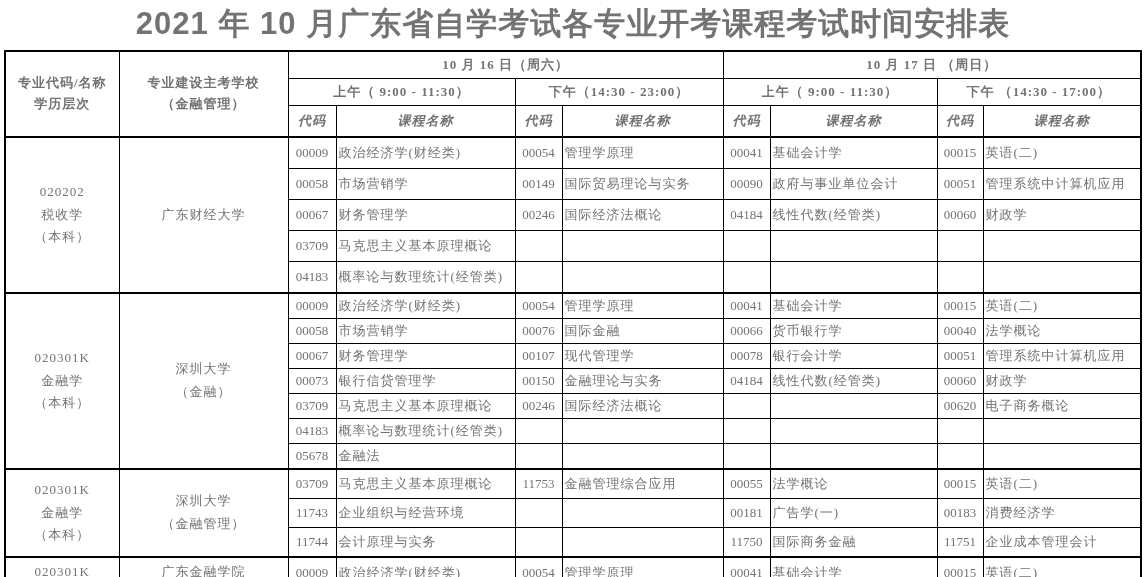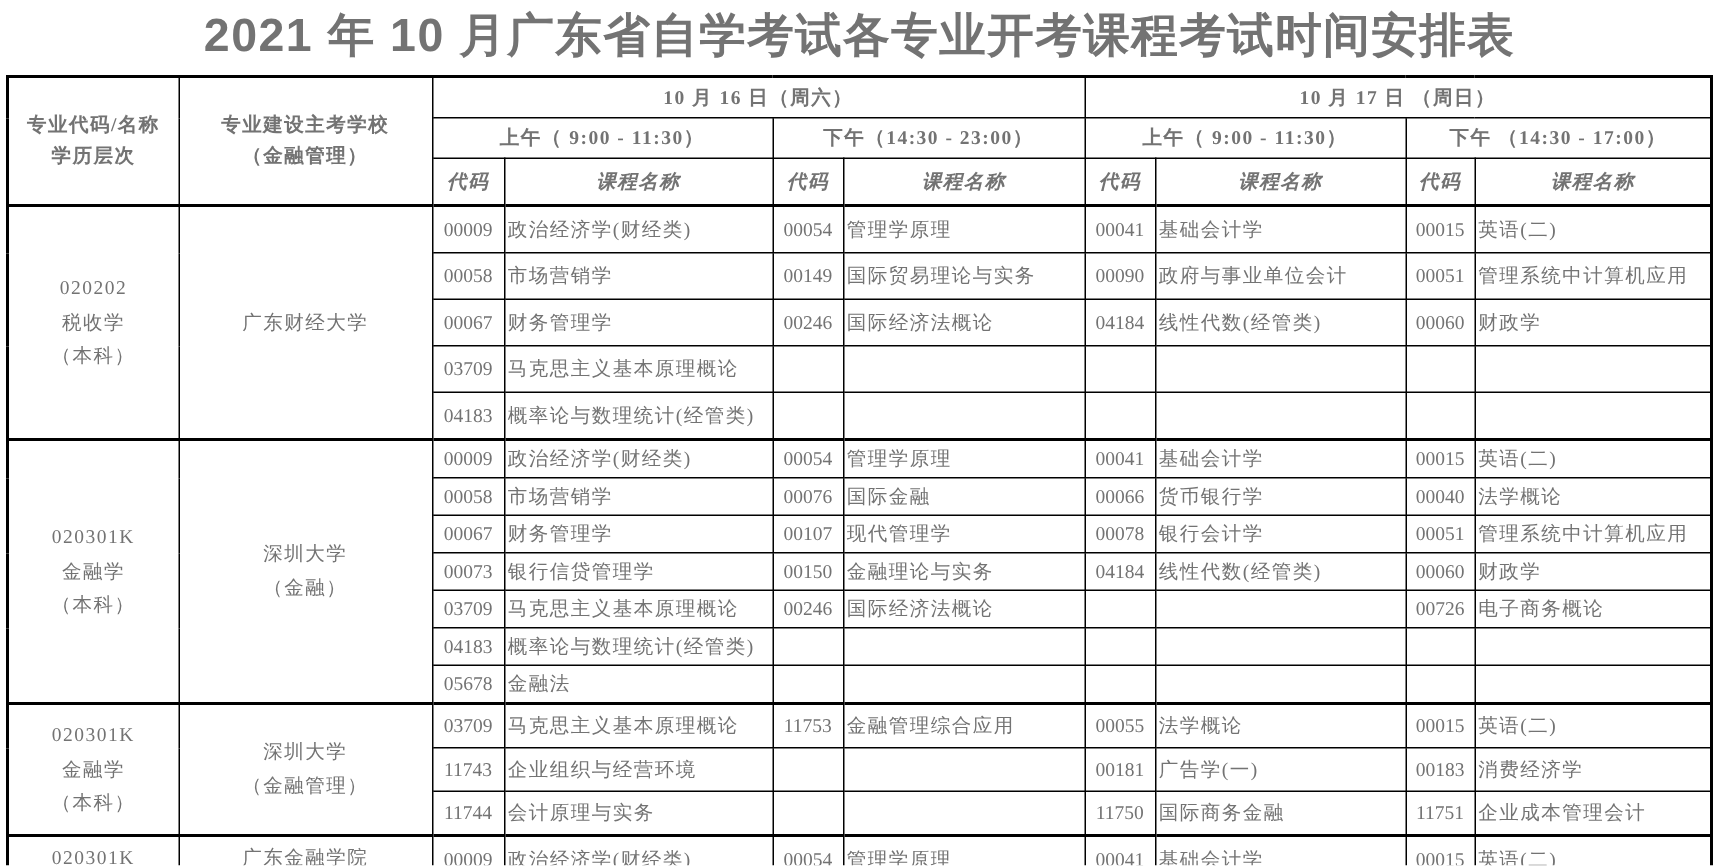--- a/index.html
+++ b/index.html
@@ -240,21 +240,21 @@
           <td class="code-cell sess-start">00060</td>
           <td class="course-cell">财政学</td>
         </tr>
         <tr class="b1">
           <td class="code-cell sess-start">03709</td>
           <td class="course-cell">马克思主义基本原理概论</td>
           <td class="code-cell sess-start">00246</td>
           <td class="course-cell">国际经济法概论</td>
           <td class="code-cell sess-start"></td>
           <td class="course-cell"></td>
-          <td class="code-cell sess-start">00726</td>
+          <td class="code-cell sess-start">00620</td>
           <td class="course-cell">电子商务概论</td>
         </tr>
         <tr class="b1">
           <td class="code-cell sess-start">04183</td>
           <td class="course-cell">概率论与数理统计(经管类)</td>
           <td class="code-cell sess-start"></td>
           <td class="course-cell"></td>
           <td class="code-cell sess-start"></td>
           <td class="course-cell"></td>
           <td class="code-cell sess-start"></td>

